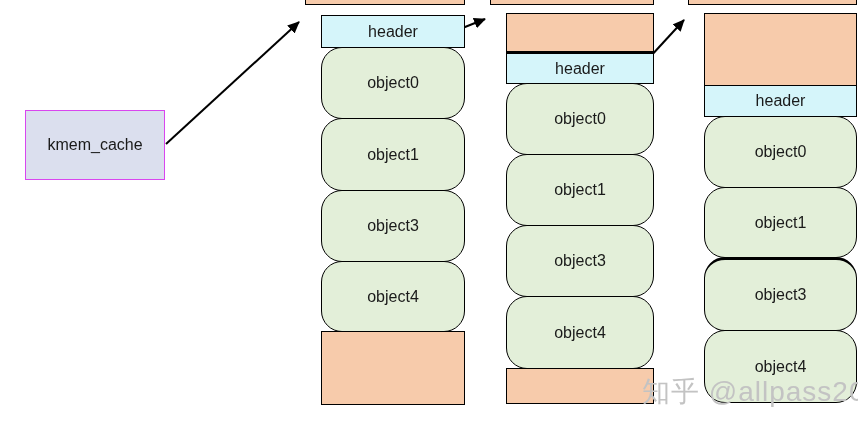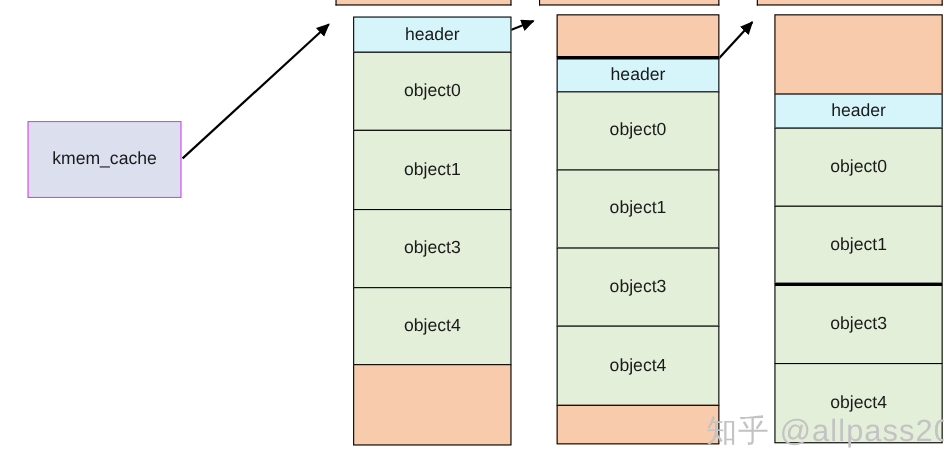--- a/index.html
+++ b/index.html
@@ -20,21 +20,21 @@
     background:var(--free-fill,#f7cbab);border:1px solid #000;border-top:none;
   }
   .stack{position:relative;}
   .cell{
     box-sizing:border-box;border:1px solid #000;
     display:flex;align-items:center;justify-content:center;
     font-size:16px;overflow:hidden;
   }
   .cell + .cell{margin-top:-1px;}
   .cell.header{background:var(--header-fill,#d5f5fa);}
-  .cell.object{background:var(--object-fill,#e3efd9);}
+  .cell.object{background:var(--object-fill,#e3efd9);border-radius:21px;}
   .cell.free{background:var(--free-fill,#f7cbab);}
   .thick-top{border-top-width:3px;}
   .slab1{left:305px;width:144px;}
   .slab1 .stack{margin-top:15px;}
   .slab2{left:490px;width:148px;}
   .slab2 .stack{margin-top:13px;}
   .slab3{left:688px;width:153px;}
   .slab3 .stack{margin-top:13px;}
   
   .h32{height:32px}.h33{height:33px}.h36{height:36px}.h39{height:39px}

